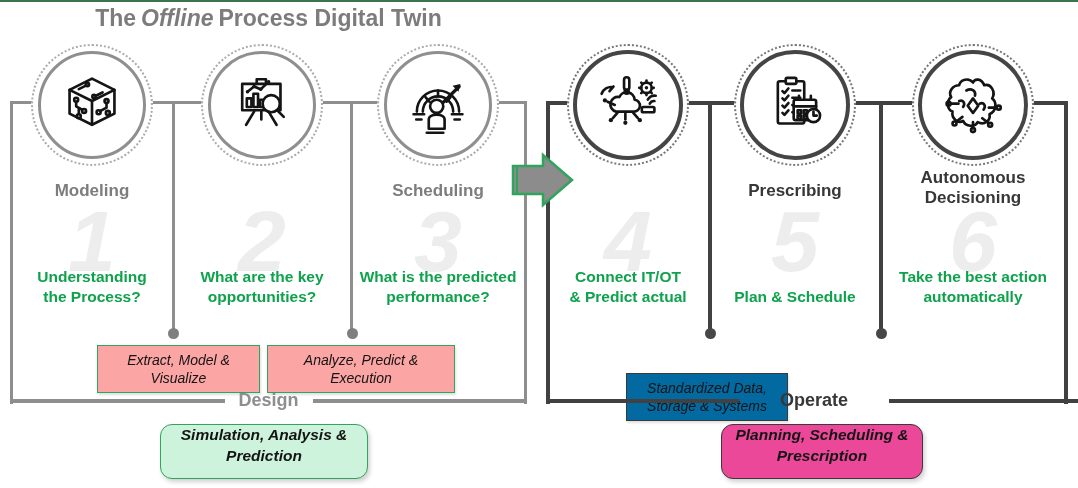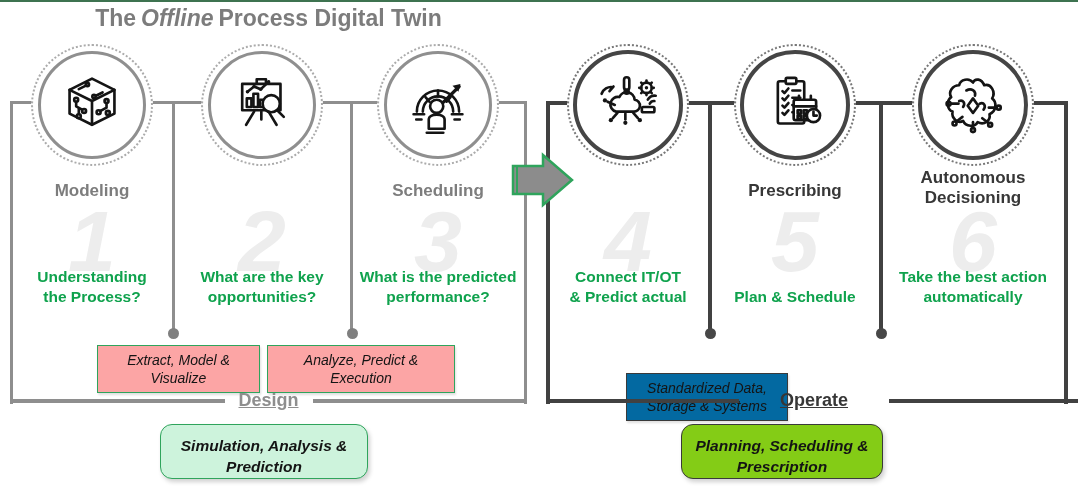--- a/index.html
+++ b/index.html
@@ -28,21 +28,21 @@
   #div2{left:350px;top:104px;width:3px;height:230px;}
   #div3{left:708px;top:104px;width:4px;height:230px;}
   #div4{left:879px;top:104px;width:4px;height:230px;}
 
   .dot{position:absolute;width:11px;height:11px;border-radius:50%;background:#7F7F7F;z-index:3;}
   .dot.dark{background:#474747;}
 
   
   .bottom-row{position:absolute;top:390px;display:flex;align-items:center;z-index:2;}
   .bottom-row .seg{flex:1;height:4px;}
-  .bottom-row .glabel{padding:0 14px;font-weight:bold;font-size:18px;white-space:nowrap;text-decoration:underline;}
+  .bottom-row .glabel{padding:0 14px;font-weight:bold;font-size:18px;white-space:nowrap;}
   #off-bottom{left:10px;width:517px;}
   #off-bottom .seg{background:#8E8E8E;}
   #off-bottom .glabel{color:#8E8E8E;}
   #on-bottom{left:546px;width:536px;gap:27px;}
   #on-bottom .seg{background:#414141;}
   #on-bottom .glabel{color:#373737;}
 
   
   .stage{position:absolute;top:0;height:330px;text-align:center;}
   .s1{left:12px;width:160px;}  .s2{left:182px;width:160px;}  .s3{left:348px;width:180px;}
@@ -73,25 +73,25 @@
         font-style:italic;font-size:14px;color:#141414;line-height:1.3;text-align:center;z-index:2;
         border:1.5px solid;box-shadow:1px 2px 2px rgba(0,0,0,.12);}
   .green-box{background:#fca5a5;border-color:#2FA45C;margin-top:12px;}
   .gray-box{background:#0369a1;border-color:#3A3A3A;margin-top:40px;}
   #co1{left:97px;width:161px;}
   #co2{left:267px;width:186px;align-items:center;}
   #co3{left:626px;width:160px;}
   #co4{left:801px;width:158px;}
 
   
-  .summary{position:absolute;top:424px;height:53px;border-radius:12px;display:flex;align-items:flex-end;
+  .summary{position:absolute;top:424px;height:53px;border-radius:12px;display:flex;align-items:flex-start;
         justify-content:center;text-align:center;font-size:15.5px;font-weight:bold;font-style:italic;
         color:#141414;line-height:1.35;border:1.5px solid;z-index:2;box-shadow:2px 3px 4px rgba(0,0,0,.18);}
   #sum-off{left:160px;width:206px;background:#CDF3DC;border-color:#2FA45C;}
-  #sum-on{left:681px;width:200px;background:#84cc16;border-color:#3A3A3A;}
+  #sum-on{left:721px;width:200px;background:#ec4899;border-color:#3A3A3A;}
 
   .arrow{position:absolute;left:511px;top:152px;z-index:4;line-height:0;}
 
   .ic{stroke:#141414;fill:none;stroke-width:4;stroke-linecap:round;stroke-linejoin:round;}
   .icf{fill:#141414;stroke:none;}
   .icw{fill:#fff;stroke:#141414;stroke-width:4;stroke-linejoin:round;}
 </style>
 </head>
 <body>
 

